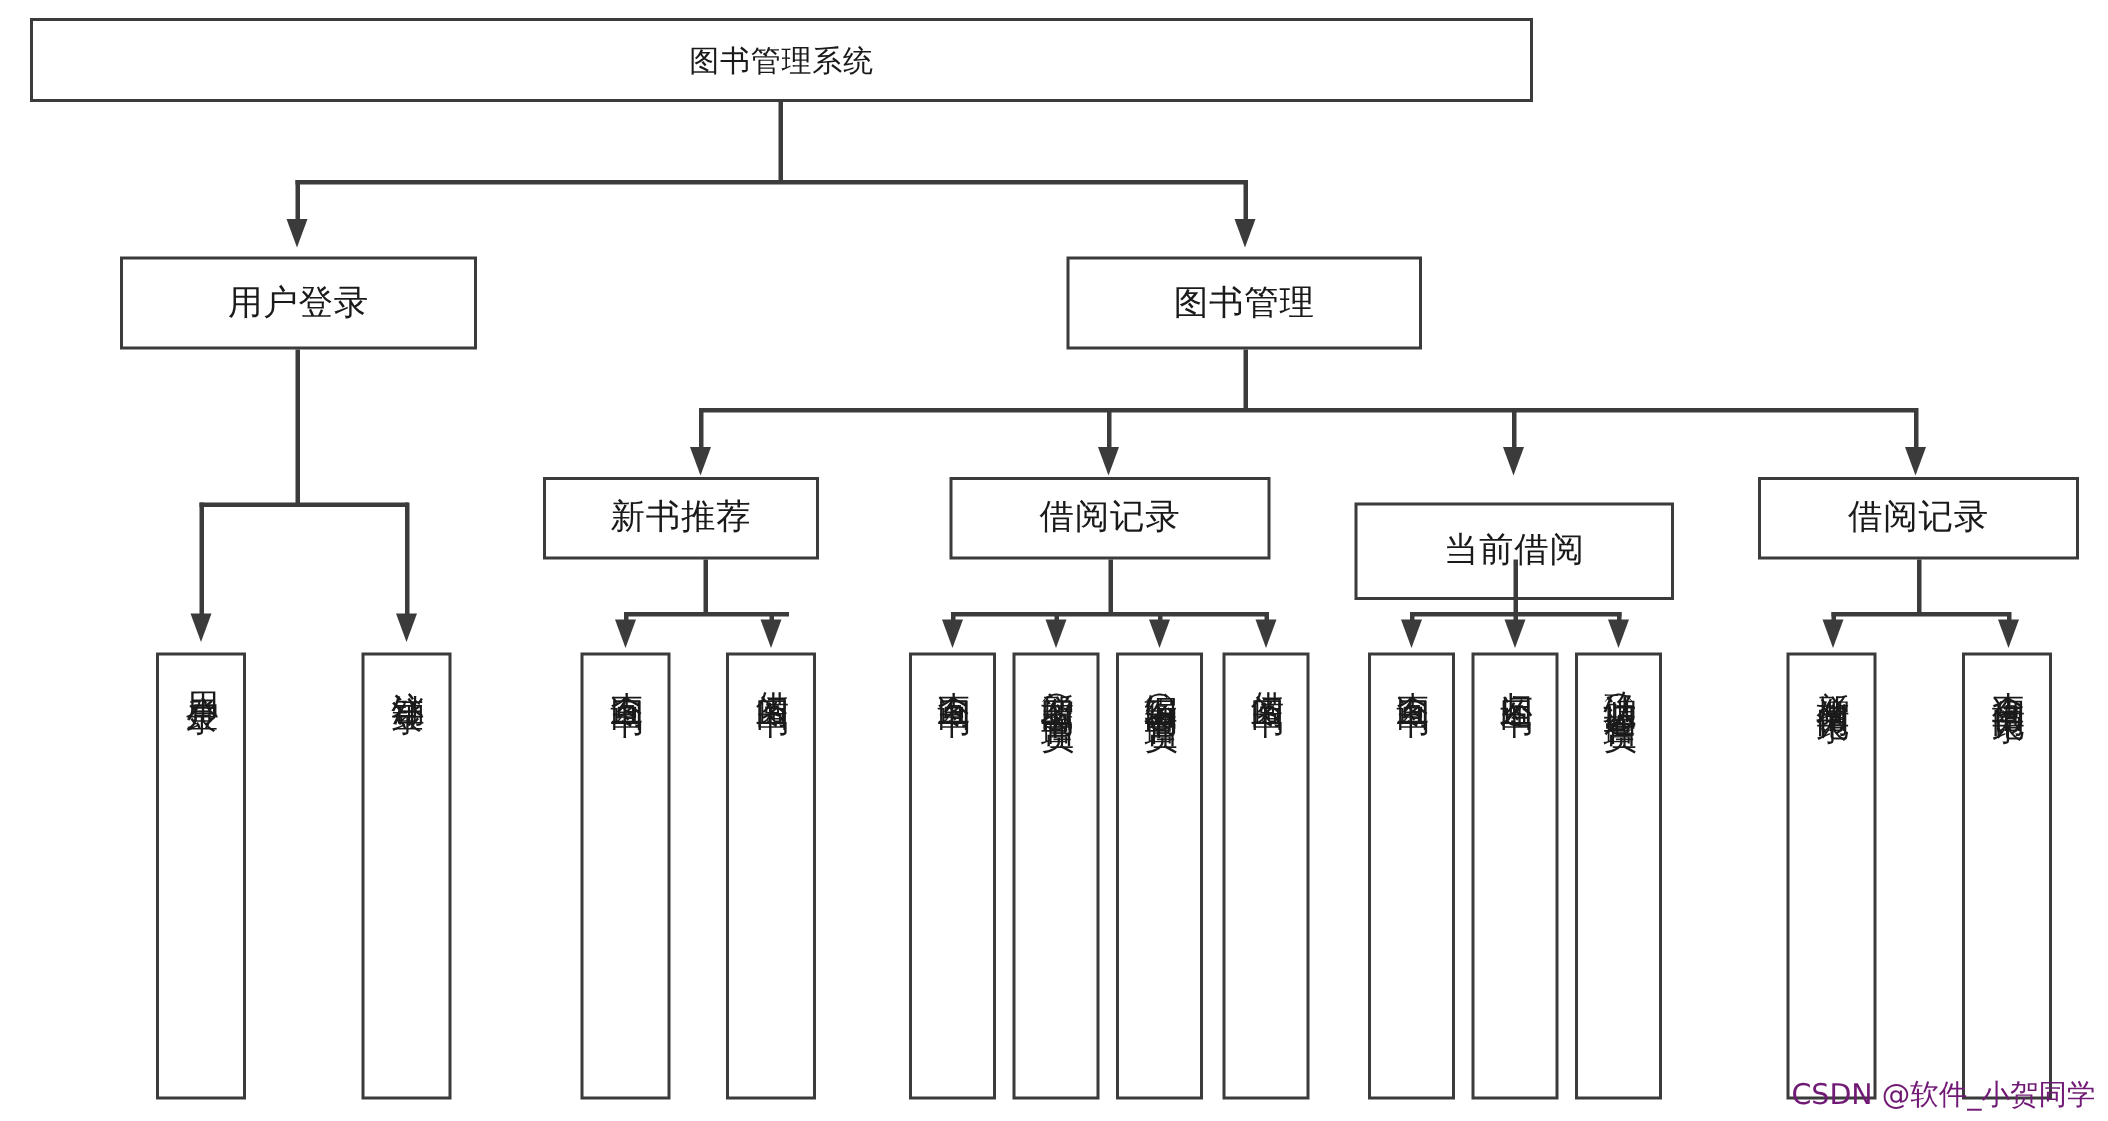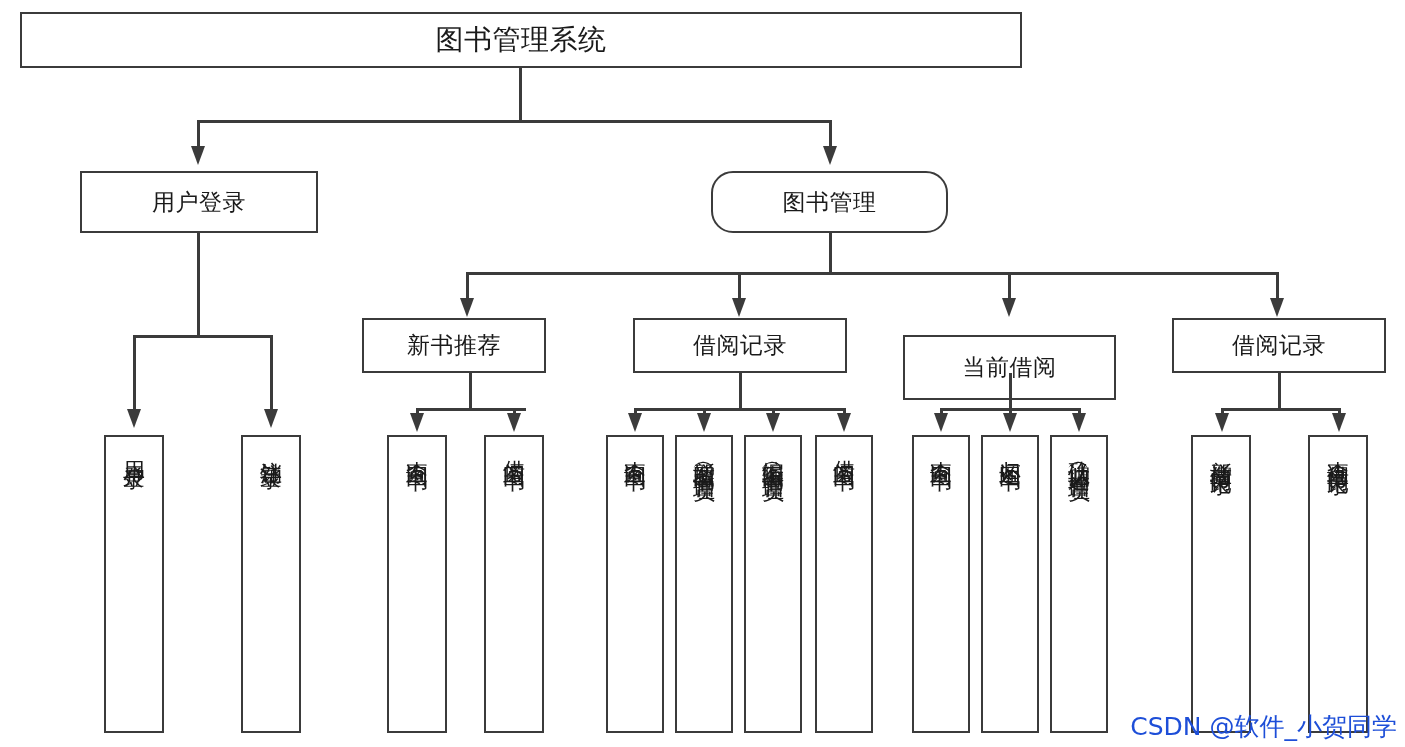--- a/index.html
+++ b/index.html
@@ -29,21 +29,21 @@
     justify-content: center;
     color: #1a1a1a;
     line-height: 1.22;
   }
   .node.h {            
     font-size: 23px;
     letter-spacing: 0.5px;
     padding: 2px 6px;
   }
   .node.root {
-    font-size: 28px;
+    font-size: 20px;
   }
   .node.v {            
     font-size: 22px;
     align-items: flex-start;
     justify-content: center;
     padding-top: 6px;
   }
   .node.v .vtext {
     writing-mode: vertical-rl;
     text-orientation: upright;
@@ -64,22 +64,22 @@
     height: 0;
     border-left: 7.5px solid transparent;
     border-right: 7.5px solid transparent;
     border-top: 19px solid #3b3b3b;
   }
   
   #watermark {
     position: absolute;
     right: 8px;
     bottom: 4px;
-    font-size: 25px;
-    color: #1d4ed8;
+    font-size: 19px;
+    color: #701a75;
     white-space: nowrap;
     font-family: "DejaVu Sans", "Liberation Sans", sans-serif;
   }
 </style>
 </head>
 <body>
 
 <div id="canvas">
 
   <div class="node h root" style="left:20px; top:12px; width:1002px; height:56px;">
@@ -92,21 +92,21 @@
 
   <div class="ln lnv" style="left:197px; top:120px; height:28px;"></div>
   <div class="arrow" style="left:191px; top:146px;"></div>
 
   <div class="ln lnv" style="left:829px; top:120px; height:28px;"></div>
   <div class="arrow" style="left:823px; top:146px;"></div>
 
   <div class="node h" style="left:80px; top:171px; width:238px; height:62px;">
     <span>用户登录</span>
   </div>
-  <div class="node h" style="left:711px; top:171px; width:237px; height:62px;border-radius:22px;">
+  <div class="node h" style="left:711px; top:171px; width:237px; height:62px;">
     <span>图书管理</span>
   </div>
 
   <div class="ln lnv" style="left:197px; top:233px; height:104px;"></div>
   <div class="ln lnh" style="left:133px; top:335px; width:139px;"></div>
   <div class="ln lnv" style="left:133px; top:335px; height:76px;"></div>
   <div class="arrow" style="left:127px; top:409px;"></div>
   <div class="ln lnv" style="left:270px; top:335px; height:76px;"></div>
   <div class="arrow" style="left:264px; top:409px;"></div>
 

